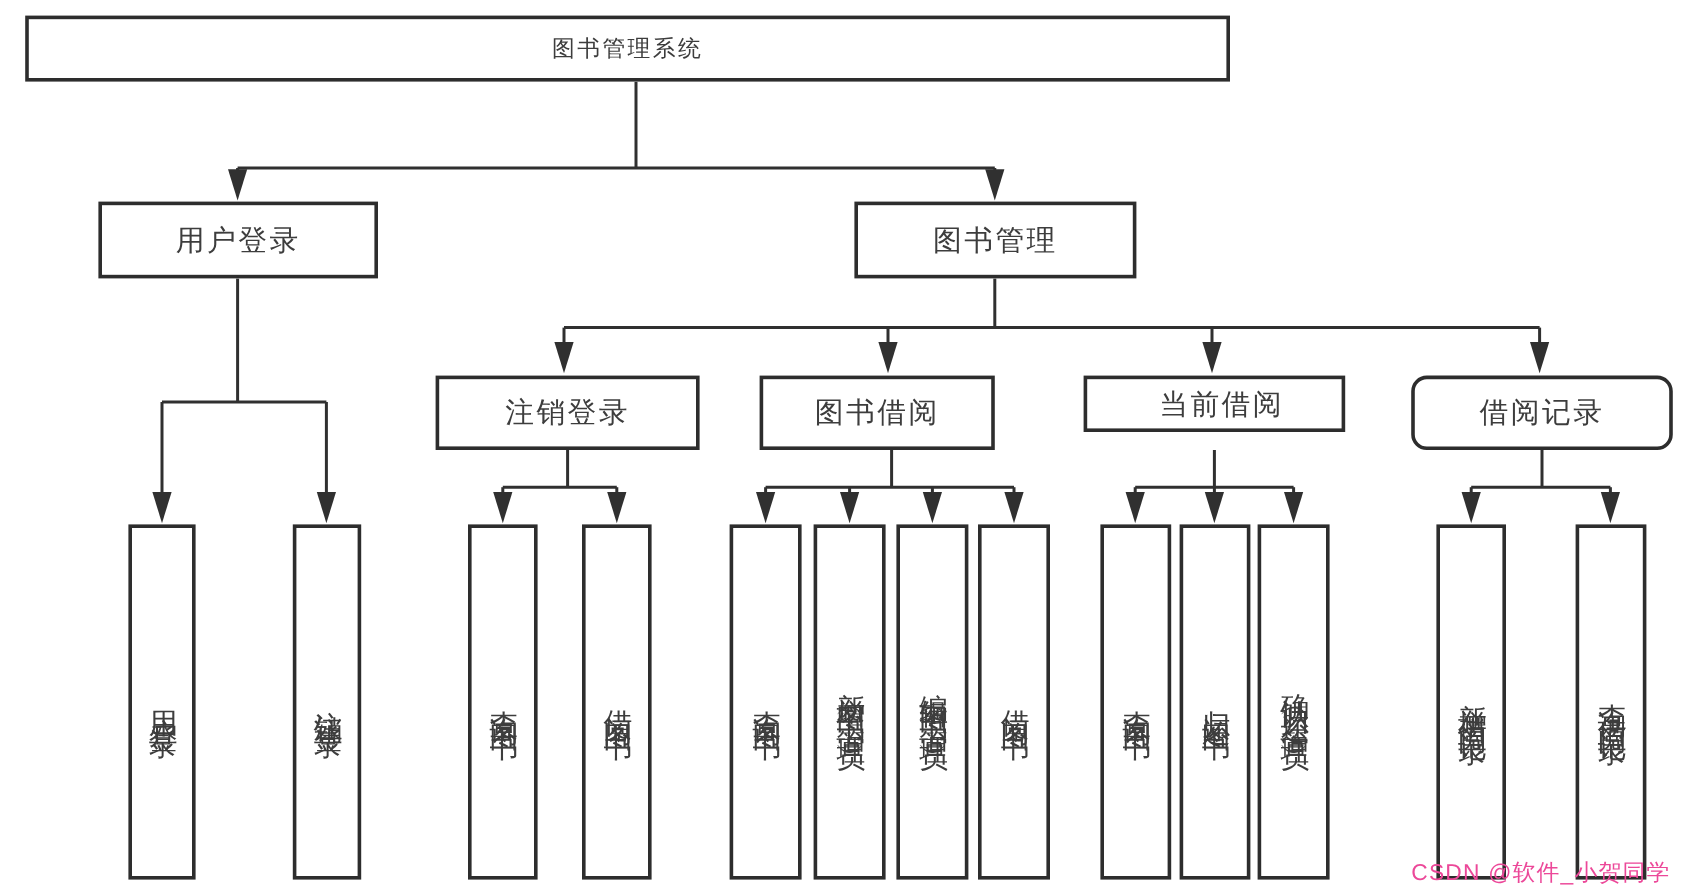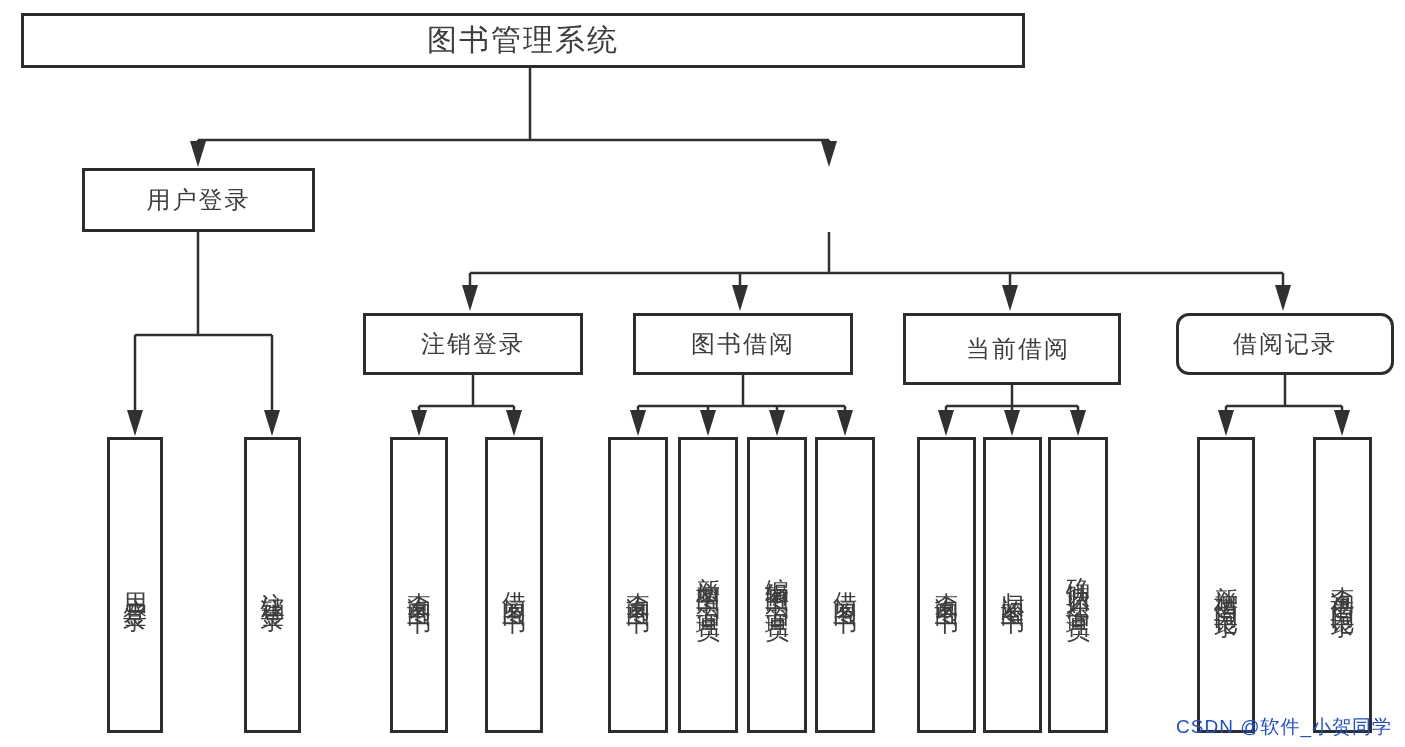--- a/index.html
+++ b/index.html
@@ -26,21 +26,21 @@
   .node {
     position: absolute;
     box-sizing: border-box;
     background: #ffffff;
     border: 3px solid #2d2d2d;
     display: flex;
     align-items: center;
     justify-content: center;
     color: #3d3d3d;
   }
-  .node.root  { font-size: 30px; letter-spacing: 2px; }
+  .node.root  { font-size: 19px; letter-spacing: 2px; }
   .node.level { font-size: 24px; letter-spacing: 2px; }
   .leaf {
     position: absolute;
     box-sizing: border-box;
     background: #ffffff;
     border: 3px solid #2d2d2d;
     top: 437px;
     height: 296px;
     display: flex;
     align-items: center;
@@ -52,21 +52,21 @@
     font-size: 24px;
     letter-spacing: 6px;
     line-height: 1;
     white-space: nowrap;
   }
   .watermark {
     position: absolute;
     right: 13px;
     top: 714px;
     font-size: 19px;
-    color: #1d4ed8;
+    color: #ec4899;
     letter-spacing: 1px;
     white-space: nowrap;
   }
 </style>
 </head>
 <body>
 
 <div class="canvas">
 
   <svg class="connectors" viewBox="0 0 1405 747" xmlns="http://www.w3.org/2000/svg">
@@ -135,28 +135,31 @@
     </g>
   </svg>
 
   <div class="node root" style="left:21px; top:13px; width:1004px; height:55px;">
     <span>图书管理系统</span>
   </div>
 
   <div class="node level" style="left:82px; top:168px; width:233px; height:64px;">
     <span>用户登录</span>
   </div>
+  <div class="node level" style="left:712px; top:168px; width:235px; height:64px;">
+    <span>图书管理</span>
+  </div>
 
   <div class="node level" style="left:363px; top:313px; width:220px; height:62px;">
     <span>注销登录</span>
   </div>
-  <div class="node level" style="left:633px; top:313px; width:220px; height:62px;">
+  <div class="node level" style="left:633px; top:313px; width:196px; height:62px;">
     <span>图书借阅</span>
   </div>
-  <div class="node level" style="left:903px; top:313px; width:218px; height:72px;padding-left:12px;">
+  <div class="node level" style="left:903px; top:313px; width:218px; height:47px;padding-left:12px;">
     <span>当前借阅</span>
   </div>
   <div class="node level" style="left:1176px; top:313px; width:218px; height:62px;border-radius:13px;">
     <span>借阅记录</span>
   </div>
 
   <div class="leaf" style="left:107px; width:56px;">
     <span>用户登录</span>
   </div>
   <div class="leaf" style="left:244px; width:57px;">

